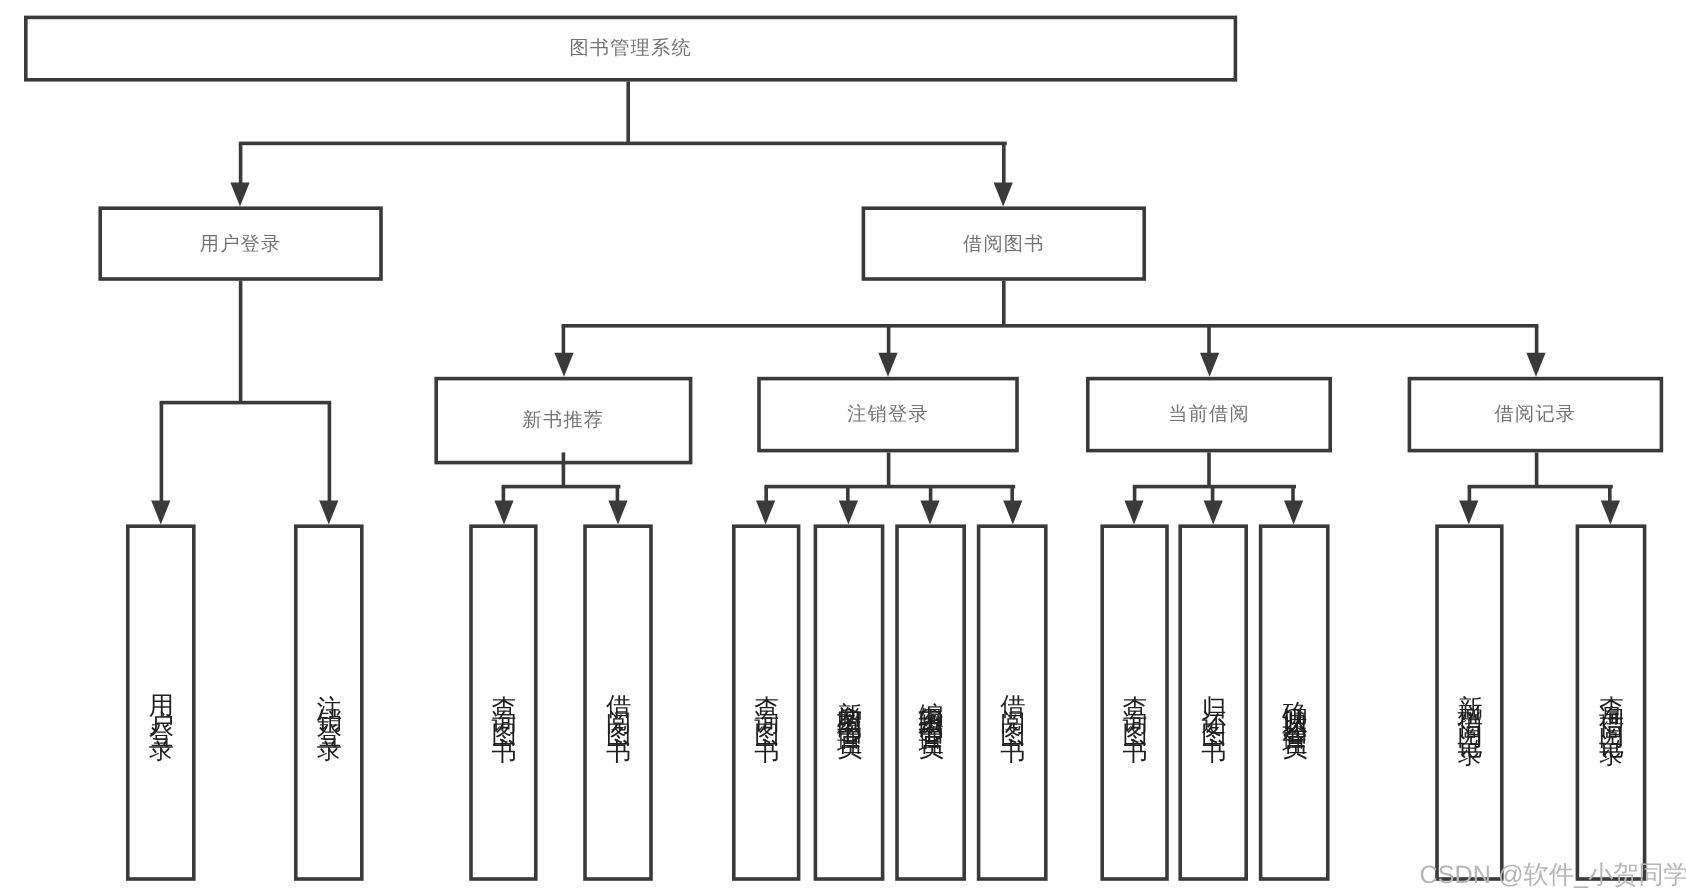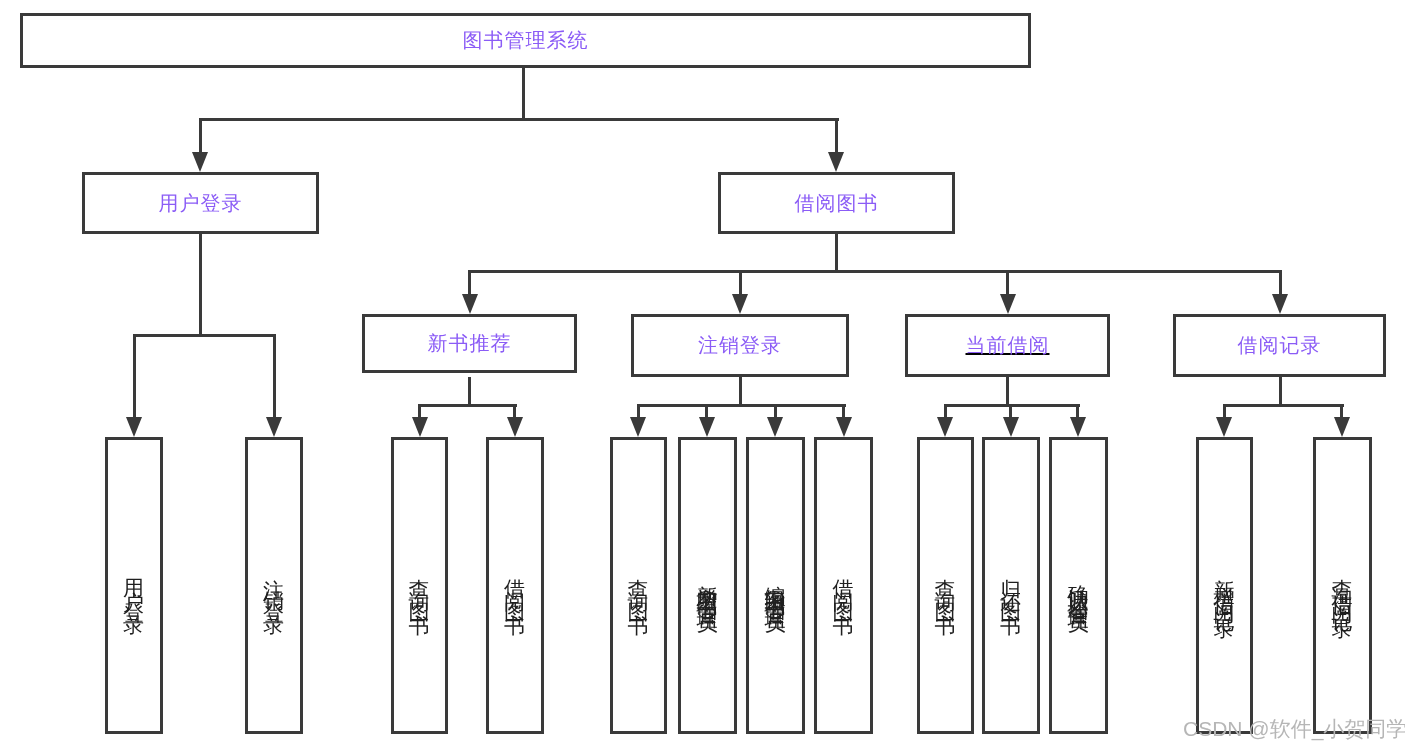--- a/index.html
+++ b/index.html
@@ -13,22 +13,22 @@
   .box{
     position:absolute;
     box-sizing:border-box;
     border:3px solid #3a3a3a;
     background:#ffffff;
     display:flex;
     align-items:center;
     justify-content:center;
   }
   .hlabel{
-    font-size:20px;
-    color:#8b5cf6;
+    font-size:16px;
+    color:#737373;
     letter-spacing:1px;
     white-space:nowrap;
   }
   .vtext{
     writing-mode:vertical-rl;
     text-orientation:mixed;
     font-size:21px;
     color:#1f1f1f;
     letter-spacing:12px;
     line-height:1;
@@ -61,29 +61,29 @@
   </div>
 
   <div class="box" style="left:82px;top:172px;width:237px;height:62px;">
     <span class="hlabel">用户登录</span>
   </div>
 
   <div class="box" style="left:718px;top:172px;width:237px;height:62px;">
     <span class="hlabel">借阅图书</span>
   </div>
 
-  <div class="box" style="left:362px;top:314px;width:215px;height:59px;">
+  <div class="box" style="left:362px;top:314px;width:215px;height:73px;">
     <span class="hlabel">新书推荐</span>
   </div>
 
   <div class="box" style="left:631px;top:314px;width:218px;height:63px;">
     <span class="hlabel">注销登录</span>
   </div>
 
-  <div class="box" style="left:905px;top:314px;width:205px;height:63px;text-decoration:underline;">
+  <div class="box" style="left:905px;top:314px;width:205px;height:63px;">
     <span class="hlabel">当前借阅</span>
   </div>
 
   <div class="box" style="left:1173px;top:314px;width:213px;height:63px;">
     <span class="hlabel">借阅记录</span>
   </div>
 
   <div class="box" style="left:105px;top:437px;width:58px;height:297px;">
     <span class="vtext">用户登录</span>
   </div>

